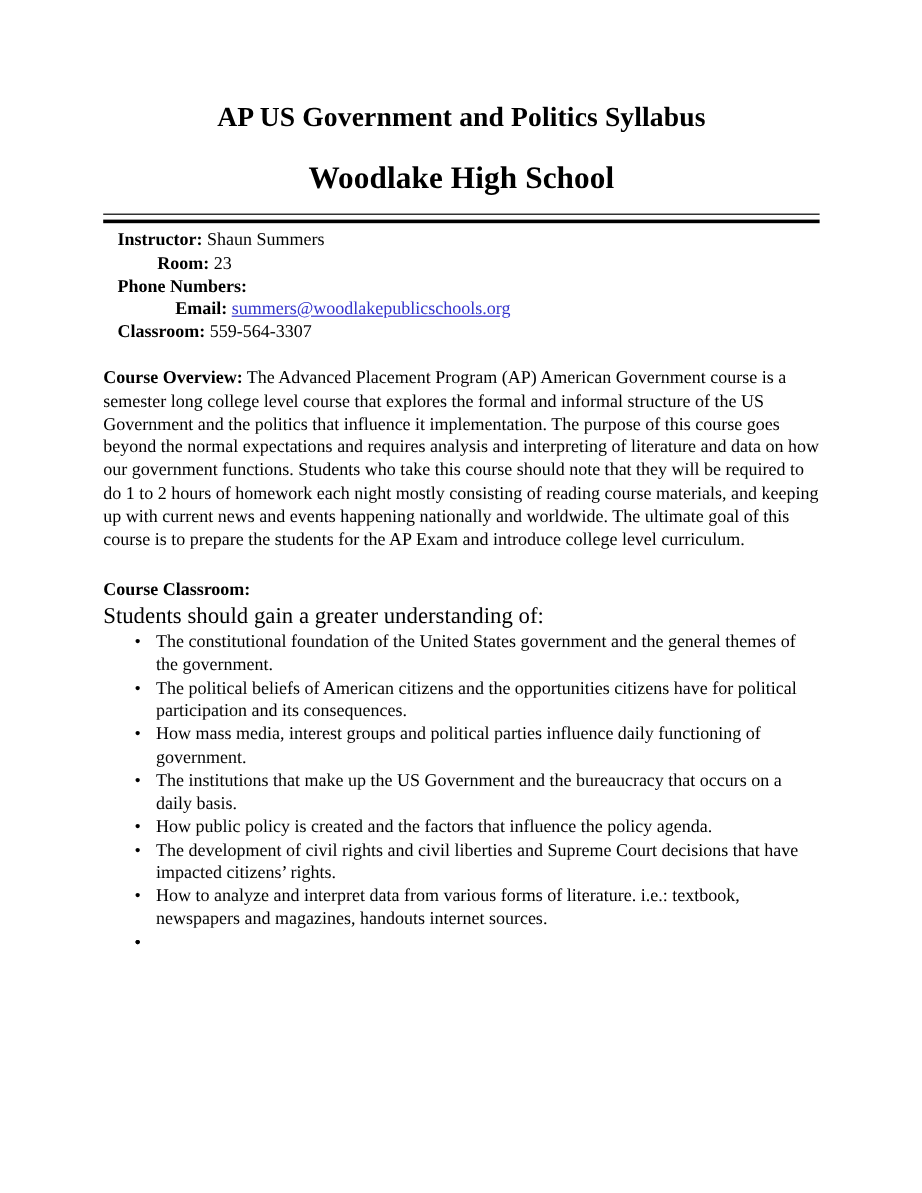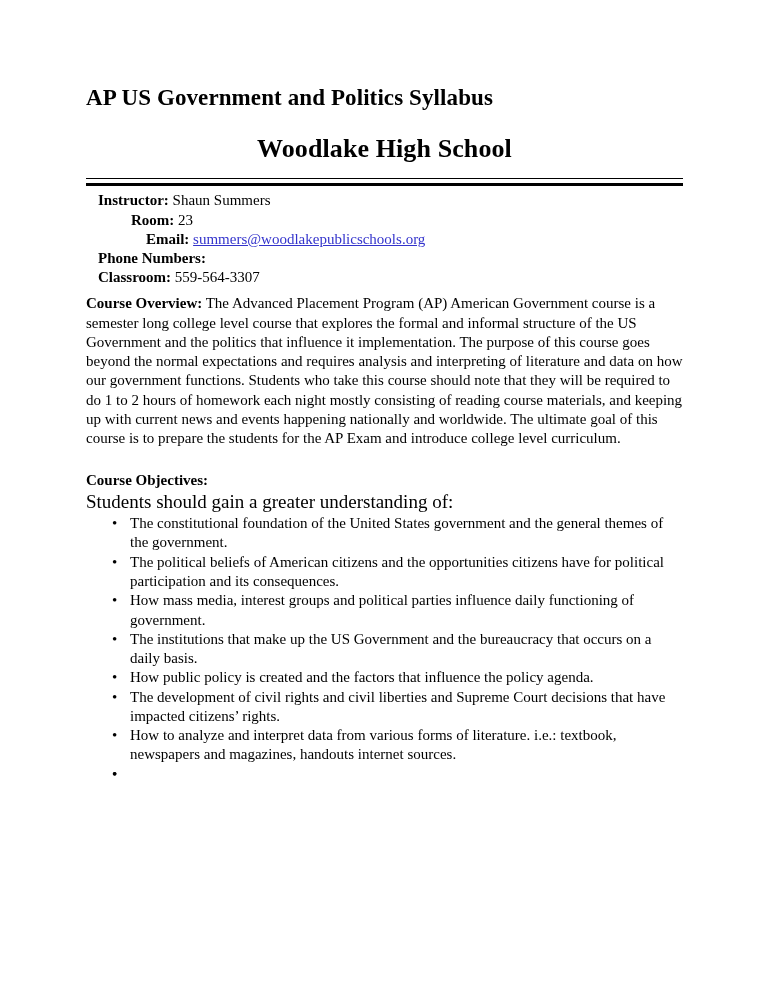--- a/index.html
+++ b/index.html
@@ -26,20 +26,21 @@
     left: 86px;
     top: 0;
     width: 597px;
   }
 
   
   .title-block {
     padding-top: 86px;
   }
   .doc-title {
+    text-align: center;
     font-size: 23px;
     font-weight: bold;
     line-height: 1.05;
     letter-spacing: 0.1px;
     margin: 0;
   }
   .doc-subtitle {
     text-align: center;
     font-size: 26px;
     font-weight: bold;
@@ -89,21 +90,21 @@
   .indent-2 { padding-left: 48px; }
   .indent-3 { padding-left: 66px; }
 
   a.email-link {
     color: #3333cc;
     text-decoration: underline;
   }
 
   
   .section {
-    margin-top: 7px;
+    margin-top: 19px;
     font-size: 15px;
     line-height: 1.285;
     text-align: left;
   }
   .section .lead {
     font-weight: bold;
   }
   .section p {
     margin: 0;
   }
@@ -158,38 +159,38 @@
 
     <div class="contact-block">
       <div class="contact-line">
         <span class="lbl">Instructor:</span>
         <span>Shaun Summers</span>
       </div>
       <div class="contact-line indent-1">
         <span class="lbl">Room:</span>
         <span>23</span>
       </div>
+      <div class="contact-line">
+        <span class="lbl">Phone Numbers:</span>
+      </div>
       <div class="contact-line indent-2">
         <span class="lbl">Email:</span>
         <a class="email-link" href="#">summers@woodlakepublicschools.org</a>
       </div>
       <div class="contact-line">
-        <span class="lbl">Phone Numbers:</span>
-      </div>
-      <div class="contact-line">
         <span class="lbl">Classroom:</span>
         <span>559-564-3307</span>
       </div>
     </div>
 
     <div class="section">
       <p><span class="lead">Course Overview:</span> <span>The Advanced Placement Program (AP) American Government course is a semester long college level course that explores the formal and informal structure of the US Government and the politics that influence it implementation. The purpose of this course goes beyond the normal expectations and requires analysis and interpreting of literature and data on how our government functions. Students who take this course should note that they will be required to do 1 to 2 hours of homework each night mostly consisting of reading course materials, and keeping up with current news and events happening nationally and worldwide. The ultimate goal of this course is to prepare the students for the AP Exam and introduce college level curriculum.</span></p>
     </div>
 
-    <div class="objectives-heading">Course Objectives:</div>
+    <div class="objectives-heading">Course Classroom:</div>
     <div class="objectives-intro">Students should gain a greater understanding of:</div>
 
     <ul class="objectives" id="objectives-list">
         <li><span class="bullet-glyph">•</span><span>The constitutional foundation of the United States government and the general themes of the government.</span></li>
         <li><span class="bullet-glyph">•</span><span>The political beliefs of American citizens and the opportunities citizens have for political participation and its consequences.</span></li>
         <li><span class="bullet-glyph">•</span><span>How mass media, interest groups and political parties influence daily functioning of government.</span></li>
         <li><span class="bullet-glyph">•</span><span>The institutions that make up the US Government and the bureaucracy that occurs on a daily basis.</span></li>
         <li><span class="bullet-glyph">•</span><span>How public policy is created and the factors that influence the policy agenda.</span></li>
         <li><span class="bullet-glyph">•</span><span>The development of civil rights and civil liberties and Supreme Court decisions that have impacted citizens’ rights.</span></li>
         <li><span class="bullet-glyph">•</span><span>How to analyze and interpret data from various forms of literature. i.e.: textbook, newspapers and magazines, handouts internet sources.</span></li>

